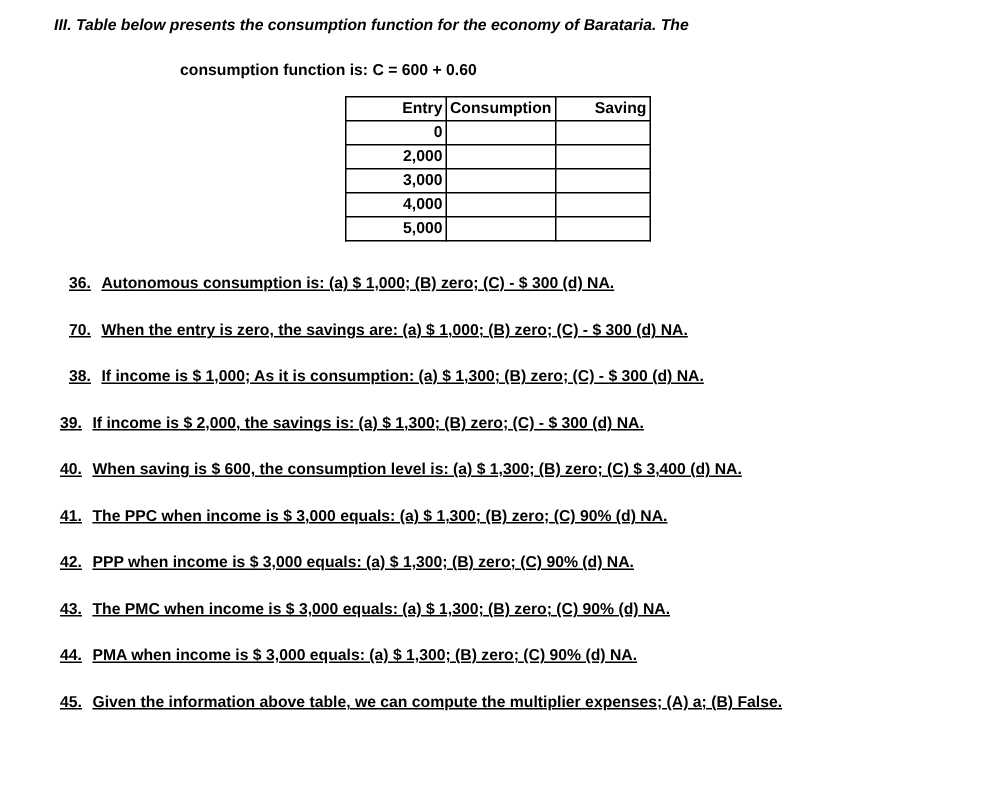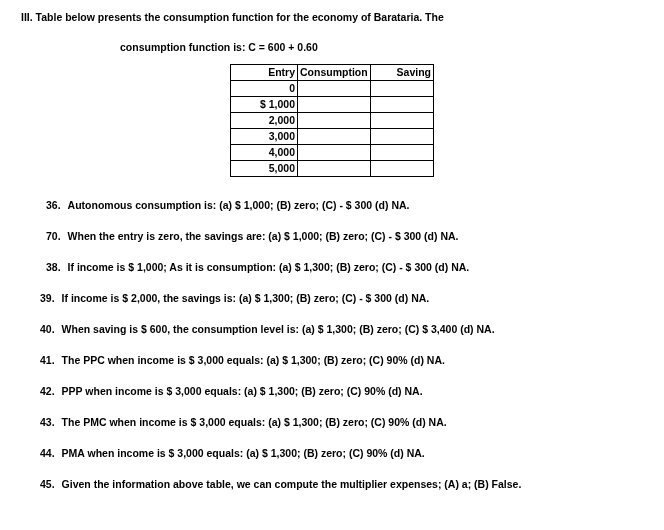--- a/index.html
+++ b/index.html
@@ -13,22 +13,23 @@
     height: 530px;
     background: #ffffff;
     color: #000000;
     font-family: "Liberation Sans", sans-serif;
     font-weight: 700;
     font-size: 10.5px;
     overflow: hidden;
   }
   .heading-line1 {
     margin: 0;
-    padding: 10px 0 0 21px;
+    padding: 10px 0 0 36px;
     line-height: 14px;
+    font-style: italic;
   }
   .heading-line2 {
     margin: 0;
     padding: 16px 0 0 120px;
     line-height: 14px;
   }
   table.consumption-table {
     border-collapse: collapse;
     margin: 10px auto 0 auto;
     table-layout: fixed;
@@ -47,20 +48,21 @@
   th.col-entry, td.cell-entry { width: 62px; text-align: right; }
   th.col-consumption, td.cell-consumption { width: 68px; text-align: left; }
   th.col-saving, td.cell-saving { width: 58px; text-align: right; }
   .questions {
     margin-top: 22px;
   }
   .question {
     margin: 0 0 18px 40px;
     line-height: 13px;
     white-space: nowrap;
+    text-decoration: underline;
   }
   .question:nth-child(-n+3) {
     margin-left: 46px;
   }
   .q-num {
     margin-right: 7px;
   }
 </style>
 </head>
 <body>
@@ -74,25 +76,20 @@
     <thead>
       <tr>
         <th class="col-entry">Entry</th>
         <th class="col-consumption">Consumption</th>
         <th class="col-saving">Saving</th>
       </tr>
     </thead>
     <tbody>
       <tr>
         <td class="cell-entry">0</td>
-        <td class="cell-consumption"></td>
-        <td class="cell-saving"></td>
-      </tr>
-      <tr>
-        <td class="cell-entry">$ 1,000</td>
         <td class="cell-consumption"></td>
         <td class="cell-saving"></td>
       </tr>
       <tr>
         <td class="cell-entry">2,000</td>
         <td class="cell-consumption"></td>
         <td class="cell-saving"></td>
       </tr>
       <tr>
         <td class="cell-entry">3,000</td>

